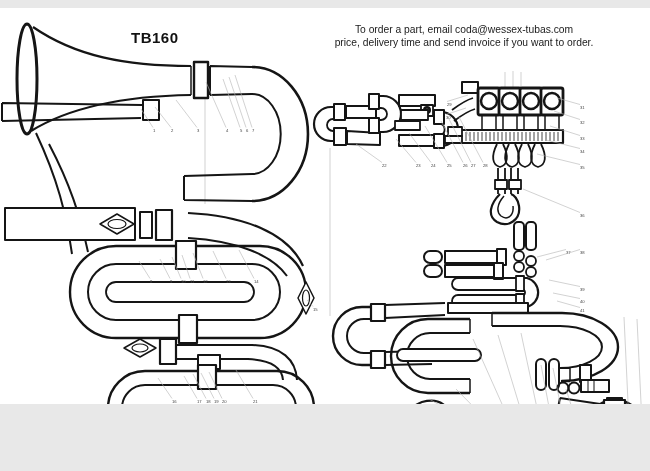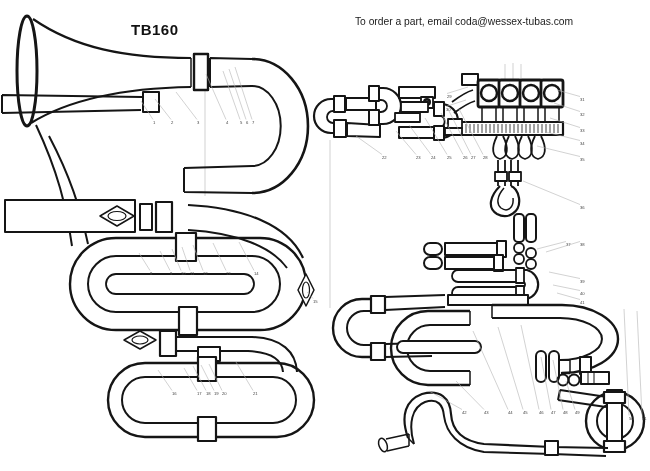--- a/index.html
+++ b/index.html
@@ -1,19 +1,19 @@
 <!DOCTYPE html>
 <html><head>
 <meta charset="utf-8">
 <style>
   html,body{margin:0;padding:0;background:#e8e8e8;}
   .page{
-    position:relative;width:650px;height:471px;background:#ffffff;
+    position:relative;width:650px;height:396px;background:#ffffff;
     font-family:"Liberation Sans", sans-serif;color:#111;overflow:hidden;
-    margin:0 auto;
+    margin:8px auto;
   }
   .title{
     position:absolute;left:131px;top:21px;font-size:15px;font-weight:700;
     letter-spacing:.5px;
   }
   .order-text{
     position:absolute;left:314px;top:15px;width:300px;
     font-size:10.3px;line-height:13.4px;color:#1a1a1a;text-align:center;
   }
   svg.diagram{position:absolute;left:0;top:0;}
@@ -24,20 +24,21 @@
 </style>
 </head>
 <body>
 
 <div class="page">
 
   <div class="title">TB160</div>
 
   <div class="order-text">
     <div>To order a part, email coda@wessex-tubas.com</div>
+    <div>price, delivery time and send invoice if you want to order.</div>
   </div>
 
   <svg class="diagram" id="diagram-svg" width="650" height="471" viewBox="0 0 650 471" style="color: rgb(21, 21, 21);">
 
     <g>
       <line class="gl" x1="205" y1="72" x2="205" y2="196"></line>
       <line class="gl" x1="330" y1="140" x2="330" y2="308"></line>
       <line class="gl" x1="505" y1="64" x2="505" y2="79"></line>
       <line class="gl" x1="513" y1="63" x2="513" y2="79"></line>
       <line class="gl" x1="521" y1="64" x2="521" y2="79"></line>

